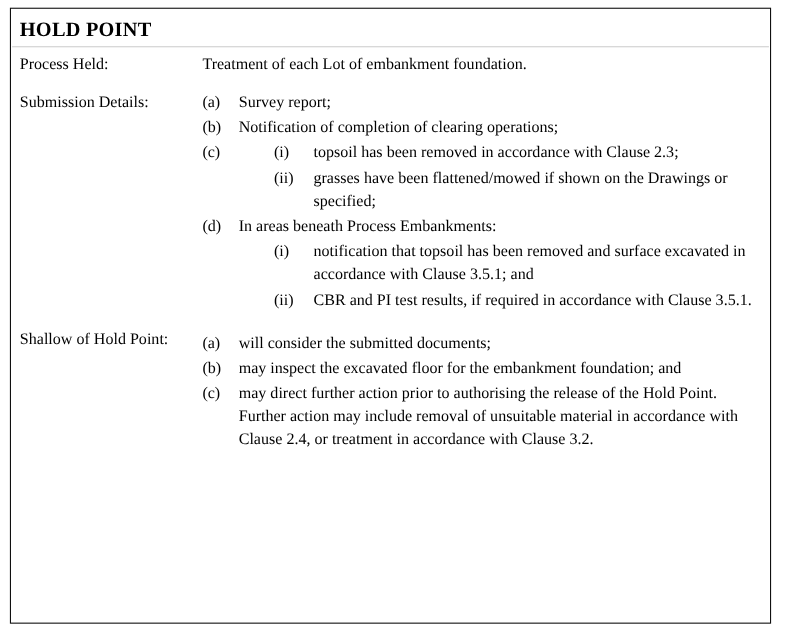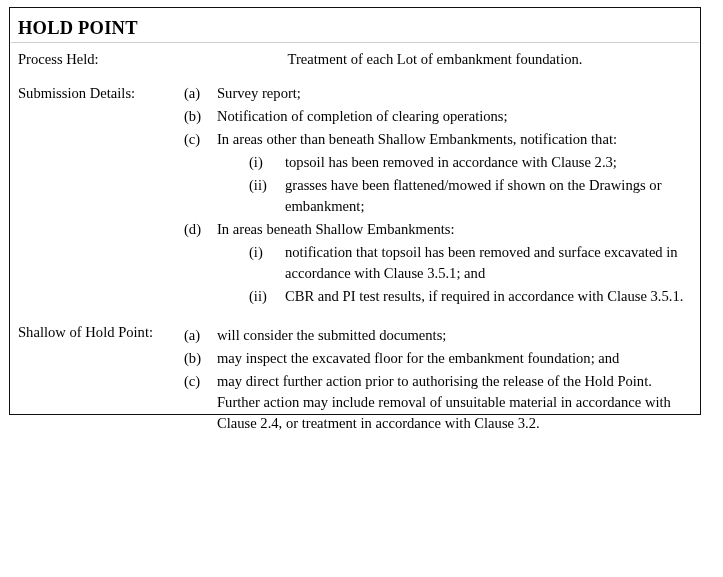--- a/index.html
+++ b/index.html
@@ -21,21 +21,21 @@
     height: 577px;
     box-sizing: border-box;
   }
 
   
   .hold-point-box {
     position: absolute;
     left: 9px;
     top: 7px;
     width: 692px;
-    height: 408px;
+    height: 560px;
     box-sizing: border-box;
     border: 1.4px solid #101010;
     background: #ffffff;
   }
 
   .box-inner {
     position: relative;
     padding: 0;
     height: 100%;
     box-sizing: border-box;
@@ -133,21 +133,21 @@
     text-align: left;
   }
 
   .conj {
     padding-left: 32px;
     margin: 2px 0;
   }
 
   .li-text { display: block; }
 
-  .plain-line { margin: 0; text-align: center; }
+  .plain-line { margin: 0; }
 
   .spacer-sm { height: 3px; }
 </style>
 </head>
 <body>
 
 <div class="page">
   <div class="hold-point-box">
     <div class="box-inner">
 
@@ -173,38 +173,37 @@
                 <span class="li-text">Survey report;</span>
               </li>
 
               <li>
                 <span class="marker">(b)</span>
                 <span class="li-text">Notification of completion of clearing operations;</span>
               </li>
 
               <li>
                 <span class="marker">(c)</span>
-                <span class="li-text">In areas other than beneath Shallow Embankments, notification that:</span>
                 <ul class="roman">
                   <li>
                     <span class="marker">(i)</span>
                     <span class="li-text">topsoil has been removed in accordance with Clause 2.3;</span>
                   </li>
                 </ul>
                 <ul class="roman">
                   <li>
                     <span class="marker">(ii)</span>
-                    <span class="li-text">grasses have been flattened/mowed if shown on the Drawings or embankment;</span>
+                    <span class="li-text">grasses have been flattened/mowed if shown on the Drawings or specified;</span>
                   </li>
                 </ul>
               </li>
 
               <li>
                 <span class="marker">(d)</span>
-                <span class="li-text">In areas beneath Shallow Embankments:</span>
+                <span class="li-text">In areas beneath Process Embankments:</span>
                 <ul class="roman">
                   <li>
                     <span class="marker">(i)</span>
                     <span class="li-text">notification that topsoil has been removed and surface excavated in accordance with Clause 3.5.1; and</span>
                   </li>
                   <li>
                     <span class="marker">(ii)</span>
                     <span class="li-text">CBR and PI test results, if required in accordance with Clause 3.5.1.</span>
                   </li>
                 </ul>

